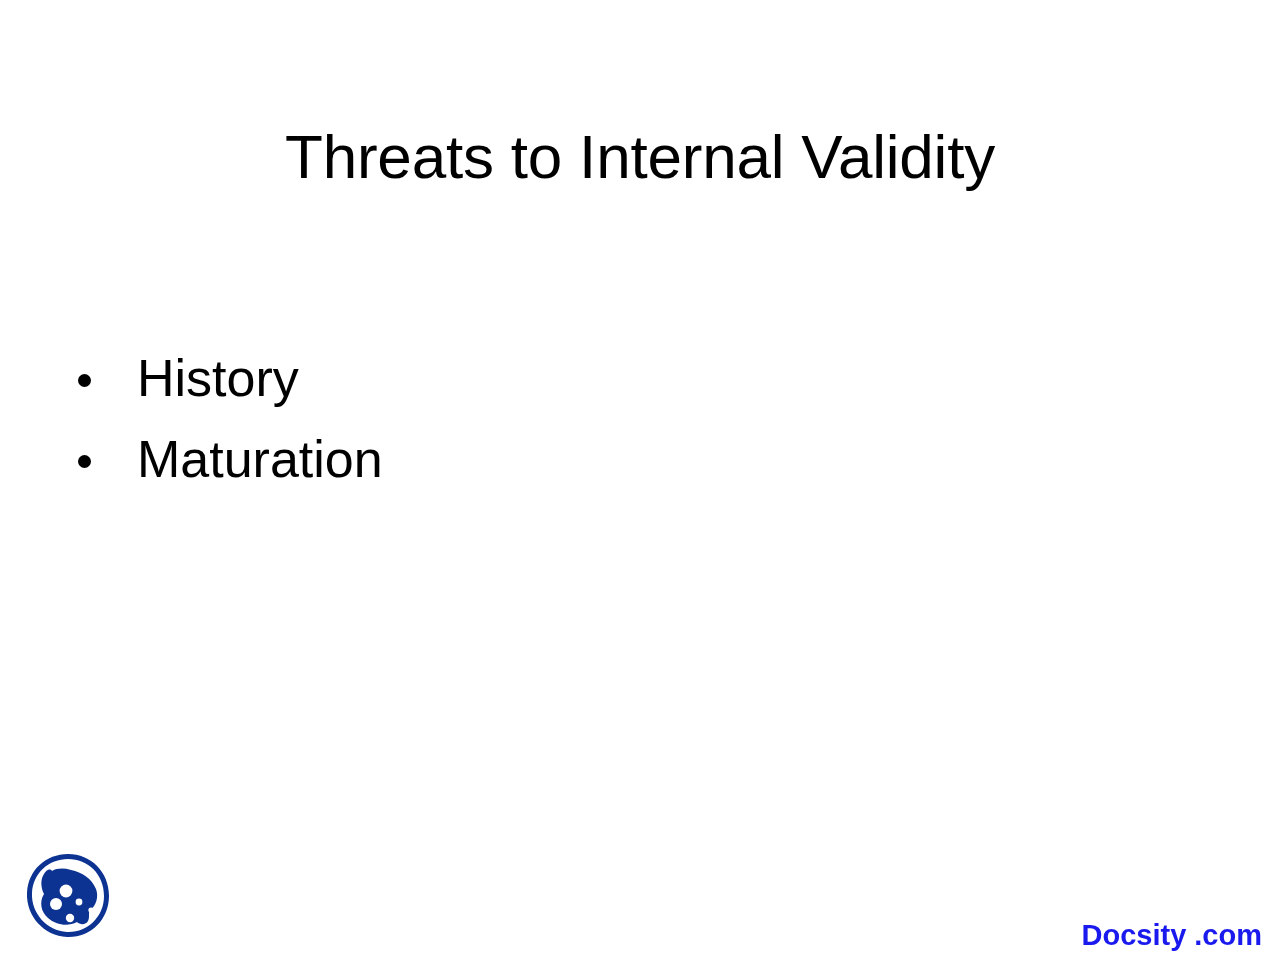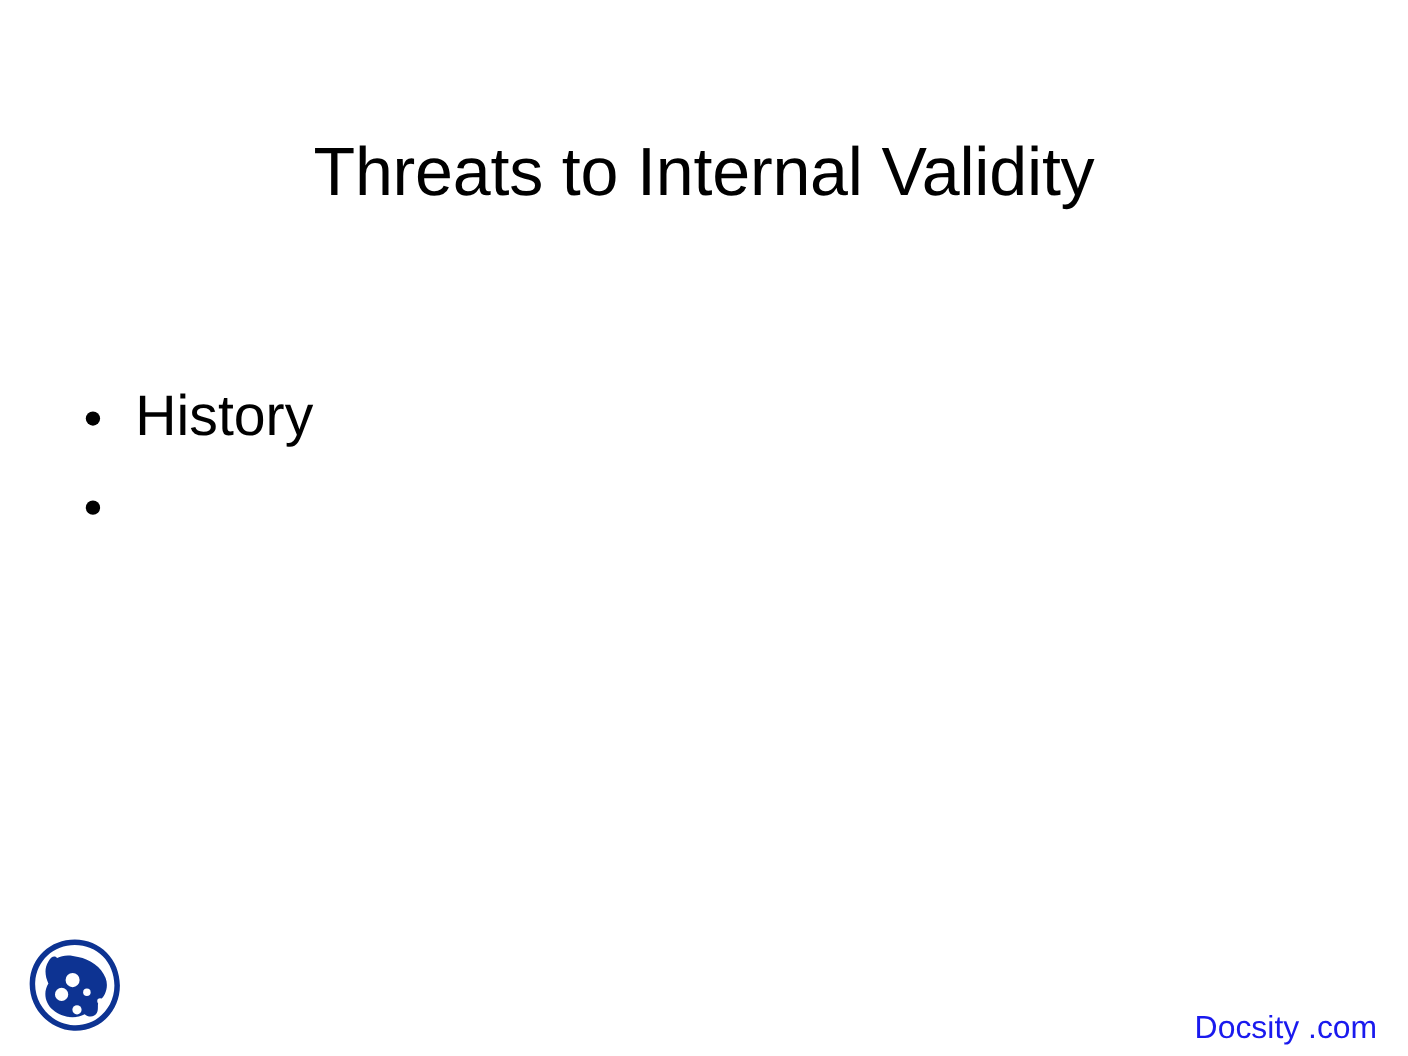--- a/index.html
+++ b/index.html
@@ -67,43 +67,44 @@
     height: 13px;
     border-radius: 50%;
     background: #000000;
   }
   .bullet-text {
     font-size: 52px;
     font-weight: 400;
     line-height: 56px;
     color: #000000;
     white-space: nowrap;
+    margin-left: 14px;
   }
 
   
   #docsity-logo {
     position: absolute;
     left: 20px;
     top: 848px;
     width: 96px;
     height: 96px;
   }
   #docsity-logo svg {
     display: block;
     width: 96px;
     height: 96px;
   }
 
   
   #docsity-wordmark {
     position: absolute;
-    right: 28px;
+    right: 18px;
     bottom: 8px;
     font-size: 29px;
-    font-weight: 400;
+    font-weight: 700;
     color: #1a1aee;
     letter-spacing: 0px;
     white-space: nowrap;
   }
 </style>
 </head>
 <body>
 
 <div id="slide">
 
@@ -111,20 +112,21 @@
 
   <ul id="bullet-list">
 
     <li class="bullet-item">
       <span class="bullet-marker"></span>
       <span class="bullet-text">History</span>
     </li>
 
     <li class="bullet-item">
       <span class="bullet-marker"></span>
+      <span class="bullet-text">Maturation</span>
     </li>
 
 
   </ul>
 
   <div id="docsity-logo">
     <svg viewBox="0 0 96 96" xmlns="http://www.w3.org/2000/svg">
 
       <path d="M48 6
                C 26 6, 8 22, 7 45

